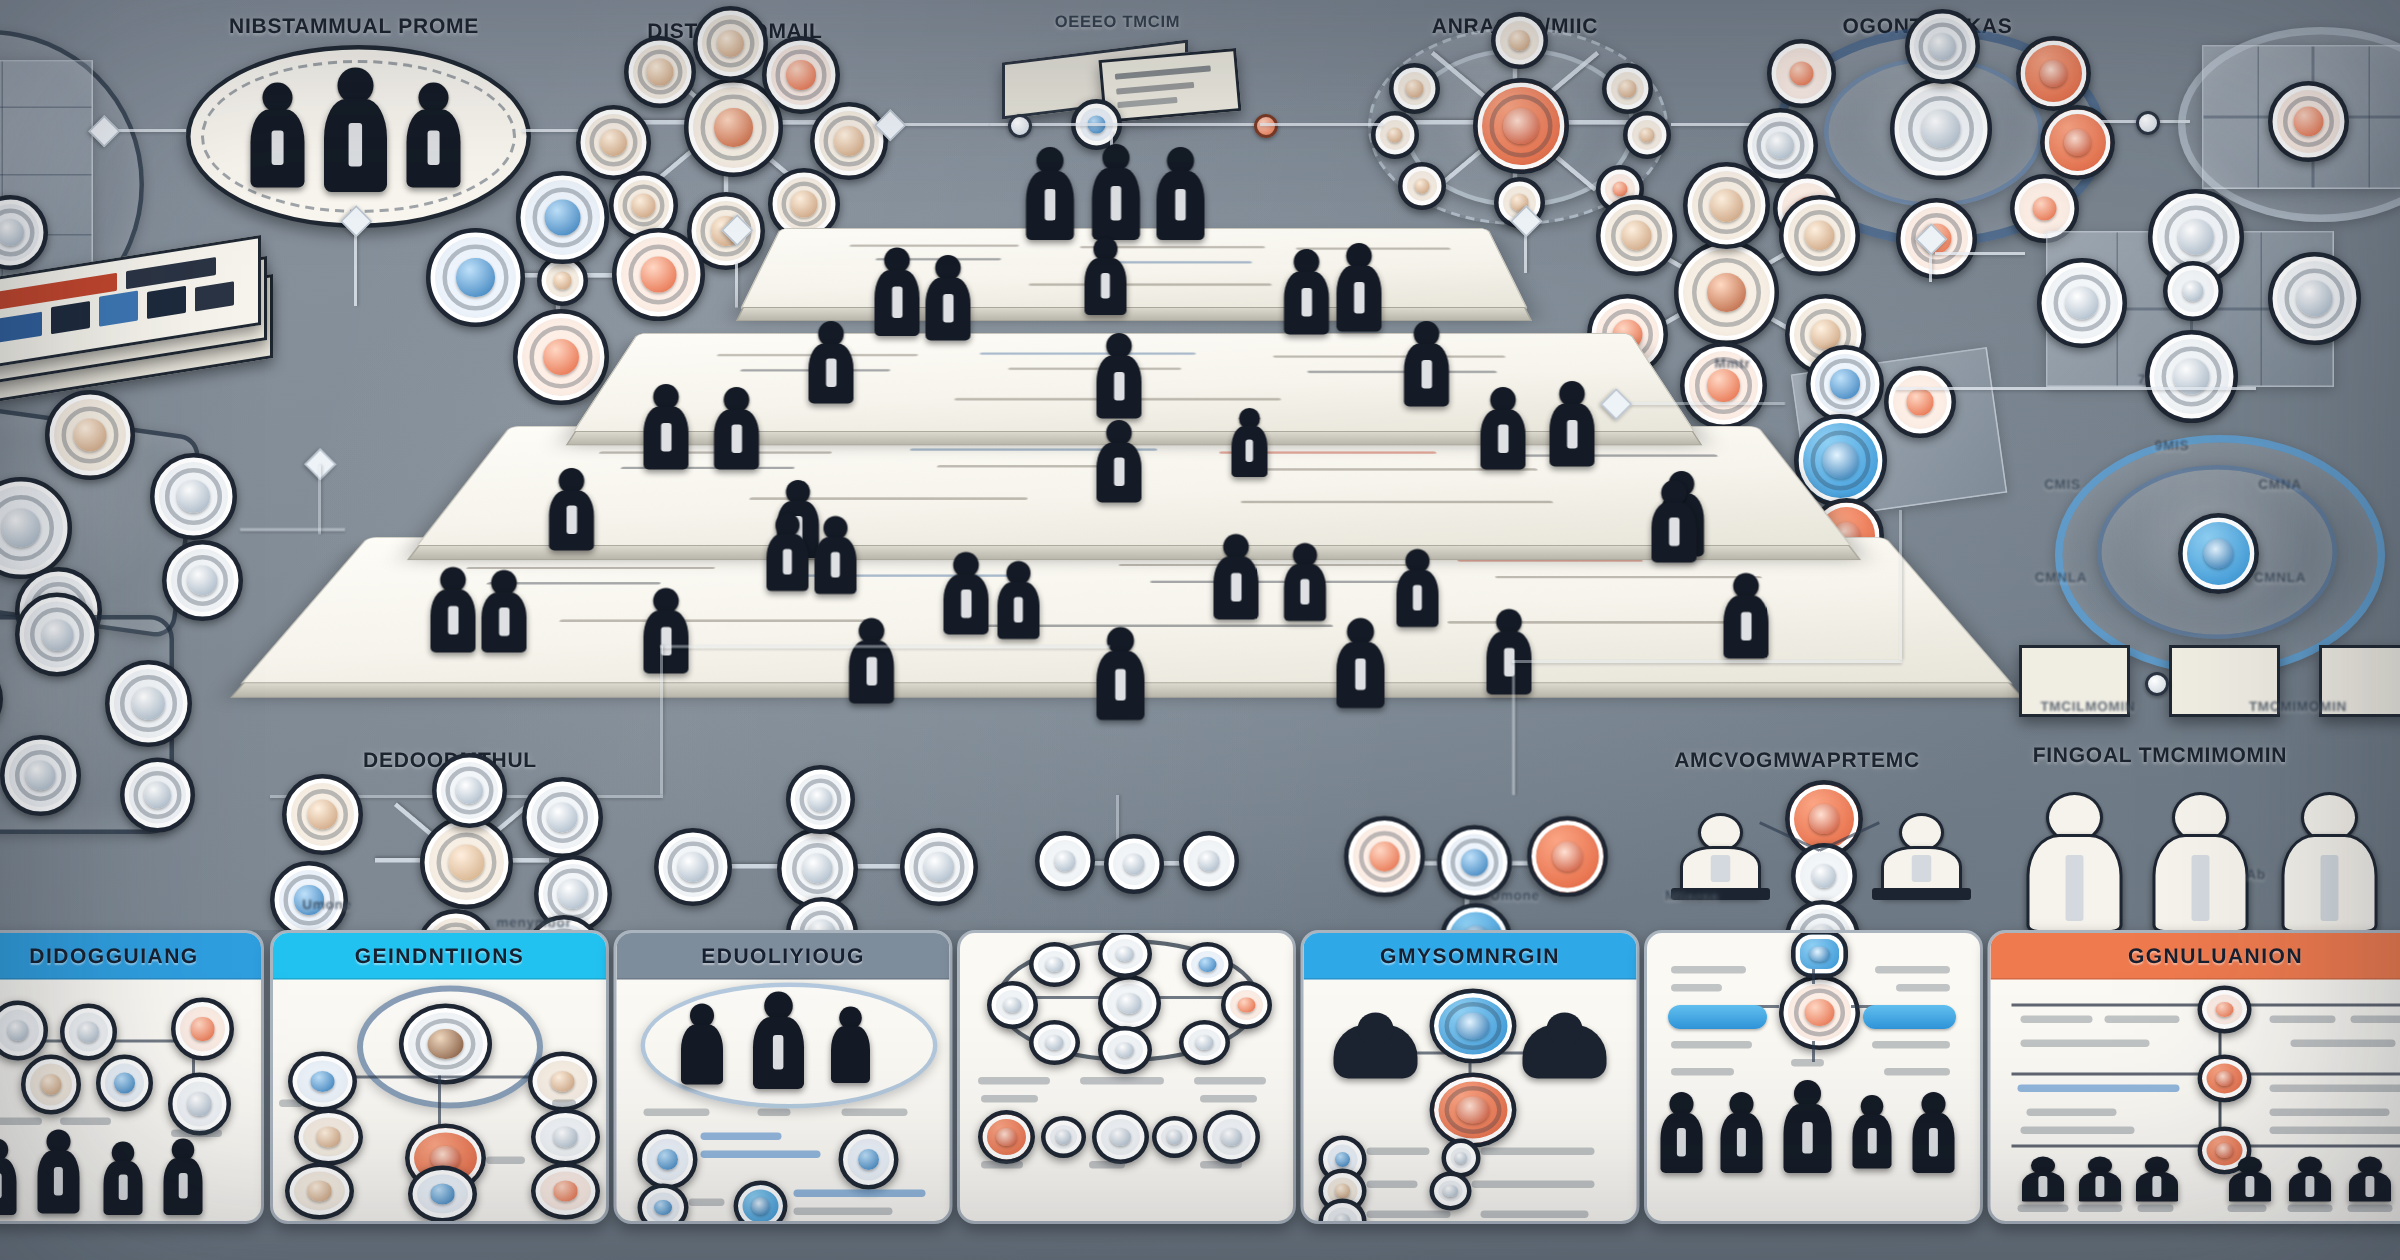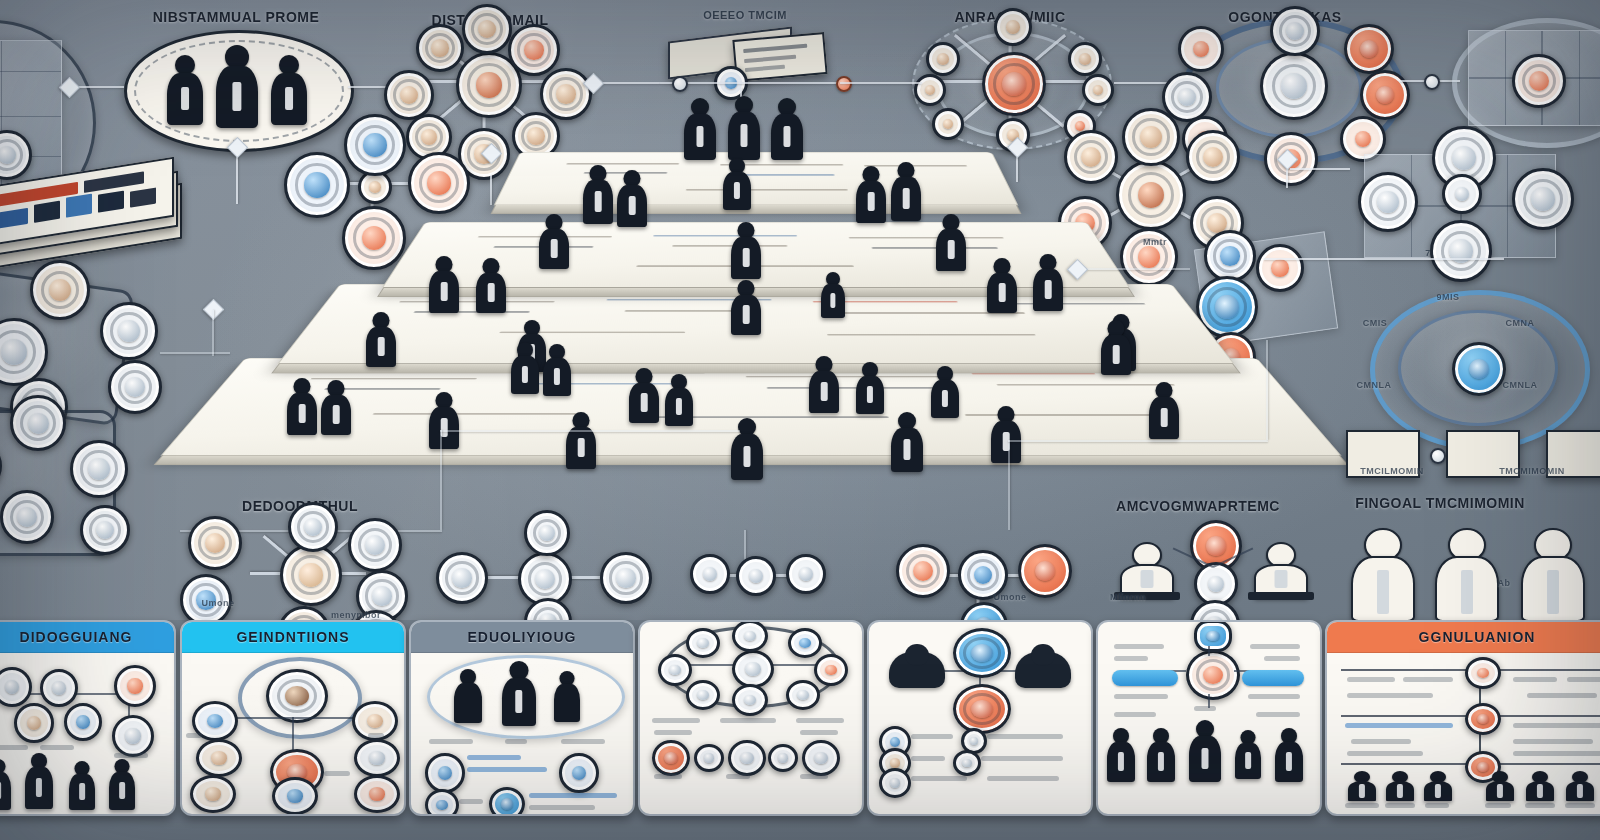--- a/index.html
+++ b/index.html
@@ -1251,20 +1251,21 @@
         <div class="node pale" style="left:162px;top:118px;width:32px;height:30px;">
             <span class="core"></span>
           </div>
         <div class="mini-line" style="left:14px;top:152px;width:28px;"></div>
         <div class="mini-line" style="left:86px;top:152px;width:24px;"></div>
         <div class="mini-line" style="left:160px;top:152px;width:28px;"></div>
       </div>
     </div>
 
     <div class="card" style="left:867px;width:222px;">
+      <div class="card-hdr" style="background:#2fa8e8;">GMYSOMNRGIN</div>
       <div class="card-body">
         <div class="mini-conn h" style="left:44px;top:48px;width:134px;"></div>
         <div class="mini-conn v" style="left:110px;top:24px;height:62px;"></div>
         <div class="node solid-blue" style="left:84px;top:6px;width:52px;height:44px;border-radius:50%;">
             <span class="ring"></span>
             <span class="core"></span>
           </div>
         <div class="node solid-orange" style="left:84px;top:62px;width:52px;height:44px;border-radius:50%;">
             <span class="ring"></span>
             <span class="core"></span>

